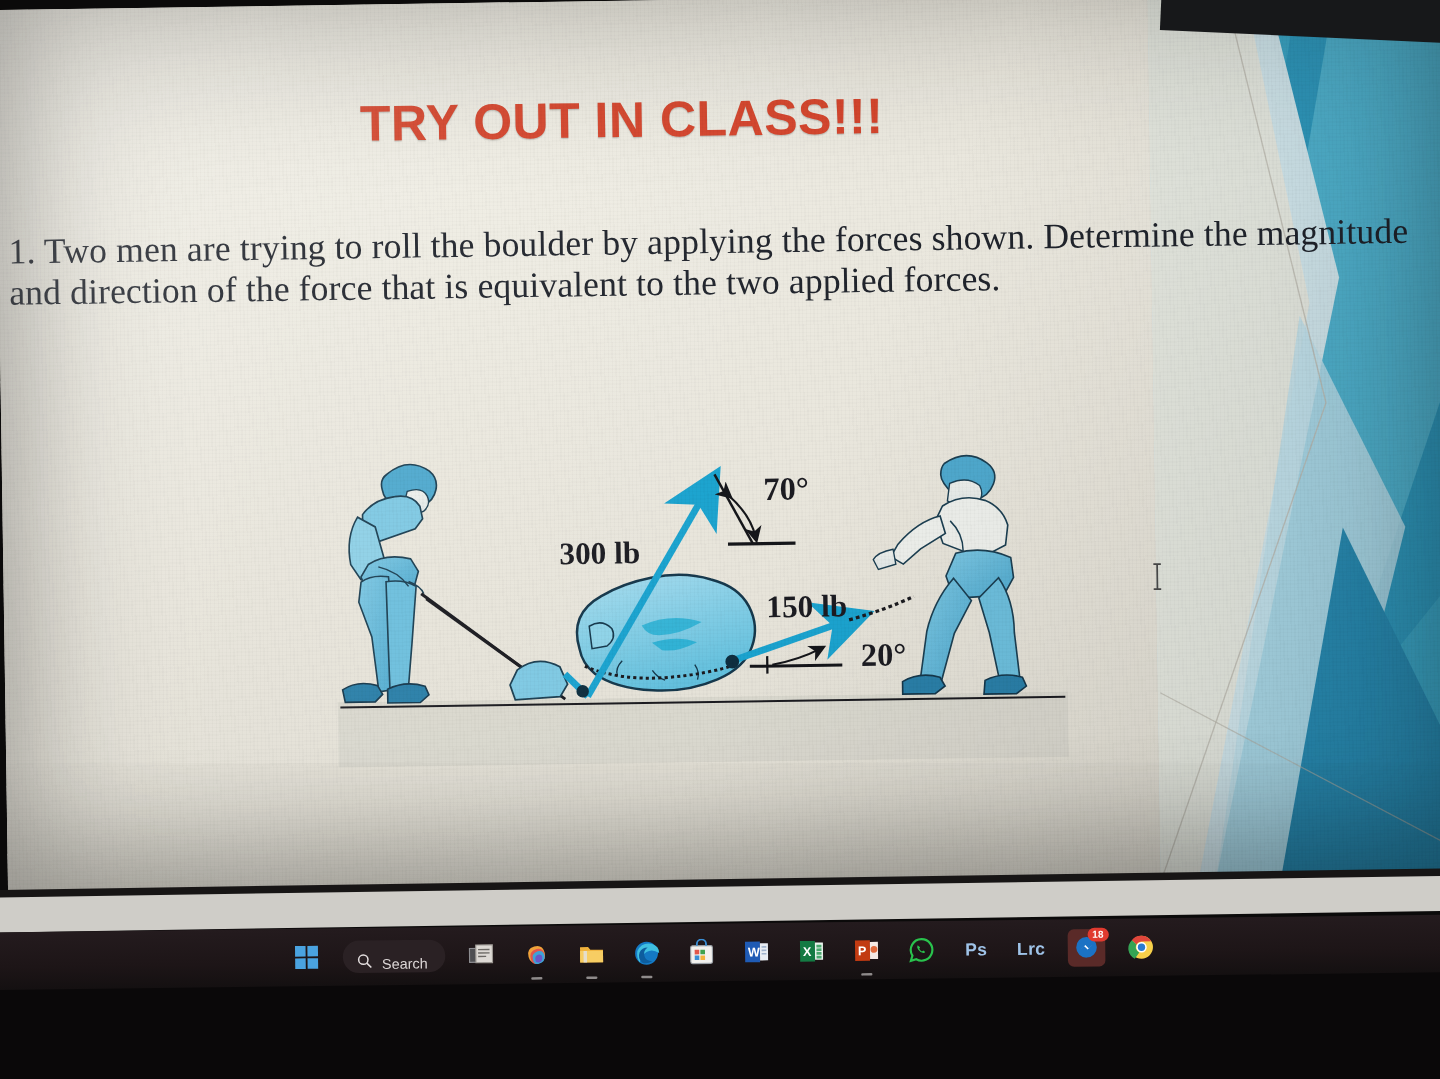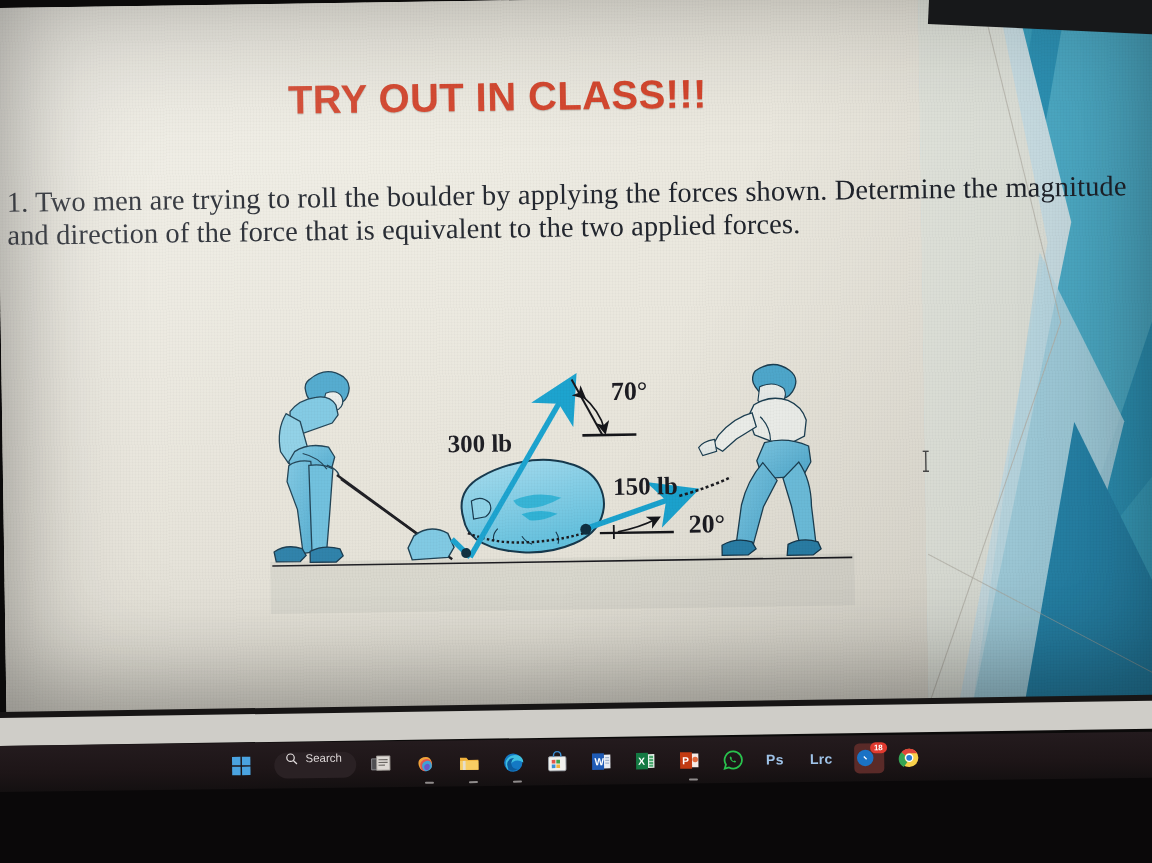--- a/index.html
+++ b/index.html
@@ -54,23 +54,23 @@
         background:#cfcdc8;transform:rotate(-0.85deg);transform-origin:left top;}
   .app-strip-shadow{position:absolute;left:-6px;top:712px;width:1170px;height:8px;
         background:#171515;transform:rotate(-0.85deg);transform-origin:left top;}
 
   
   .taskbar{position:absolute;left:-6px;top:746px;width:1170px;height:46px;
         background:linear-gradient(180deg,#241b1e 0%,#1d1517 60%,#141011 100%);
         transform:rotate(-0.7deg);transform-origin:left top;}
   .tb-inner{position:absolute;left:0;top:0;width:100%;height:100%;
         display:flex;align-items:center;justify-content:center;gap:14px;}
-  .tb-item{display:flex;align-items:center;justify-content:flex-start;
+  .tb-item{display:flex;align-items:center;justify-content:center;
         width:30px;height:30px;position:relative;}
-  .tb-search{display:flex;align-items:flex-start;gap:7px;height:26px;padding:0 14px 0 11px;
+  .tb-search{display:flex;align-items:flex-end;gap:7px;height:26px;padding:0 14px 0 11px;
         border-radius:13px;background:#2a2124;color:#ddd7d7;font-size:11.5px;}
   .tb-underline{position:absolute;bottom:-5px;left:50%;transform:translateX(-50%);
         width:9px;height:2px;border-radius:1px;background:#8f8b8b;}
   .badge{position:absolute;top:-1px;right:-3px;min-width:13px;height:11px;
         border-radius:6px;background:#e03a2f;color:#fff;font-size:8px;line-height:11px;
         text-align:center;padding:0 2px;font-weight:bold;}
 
   .ic{width:22px;height:22px;display:block;}
   .ic-txt{font-size:14px;font-weight:bold;color:#9fc3e8;letter-spacing:.3px;}
 </style>

